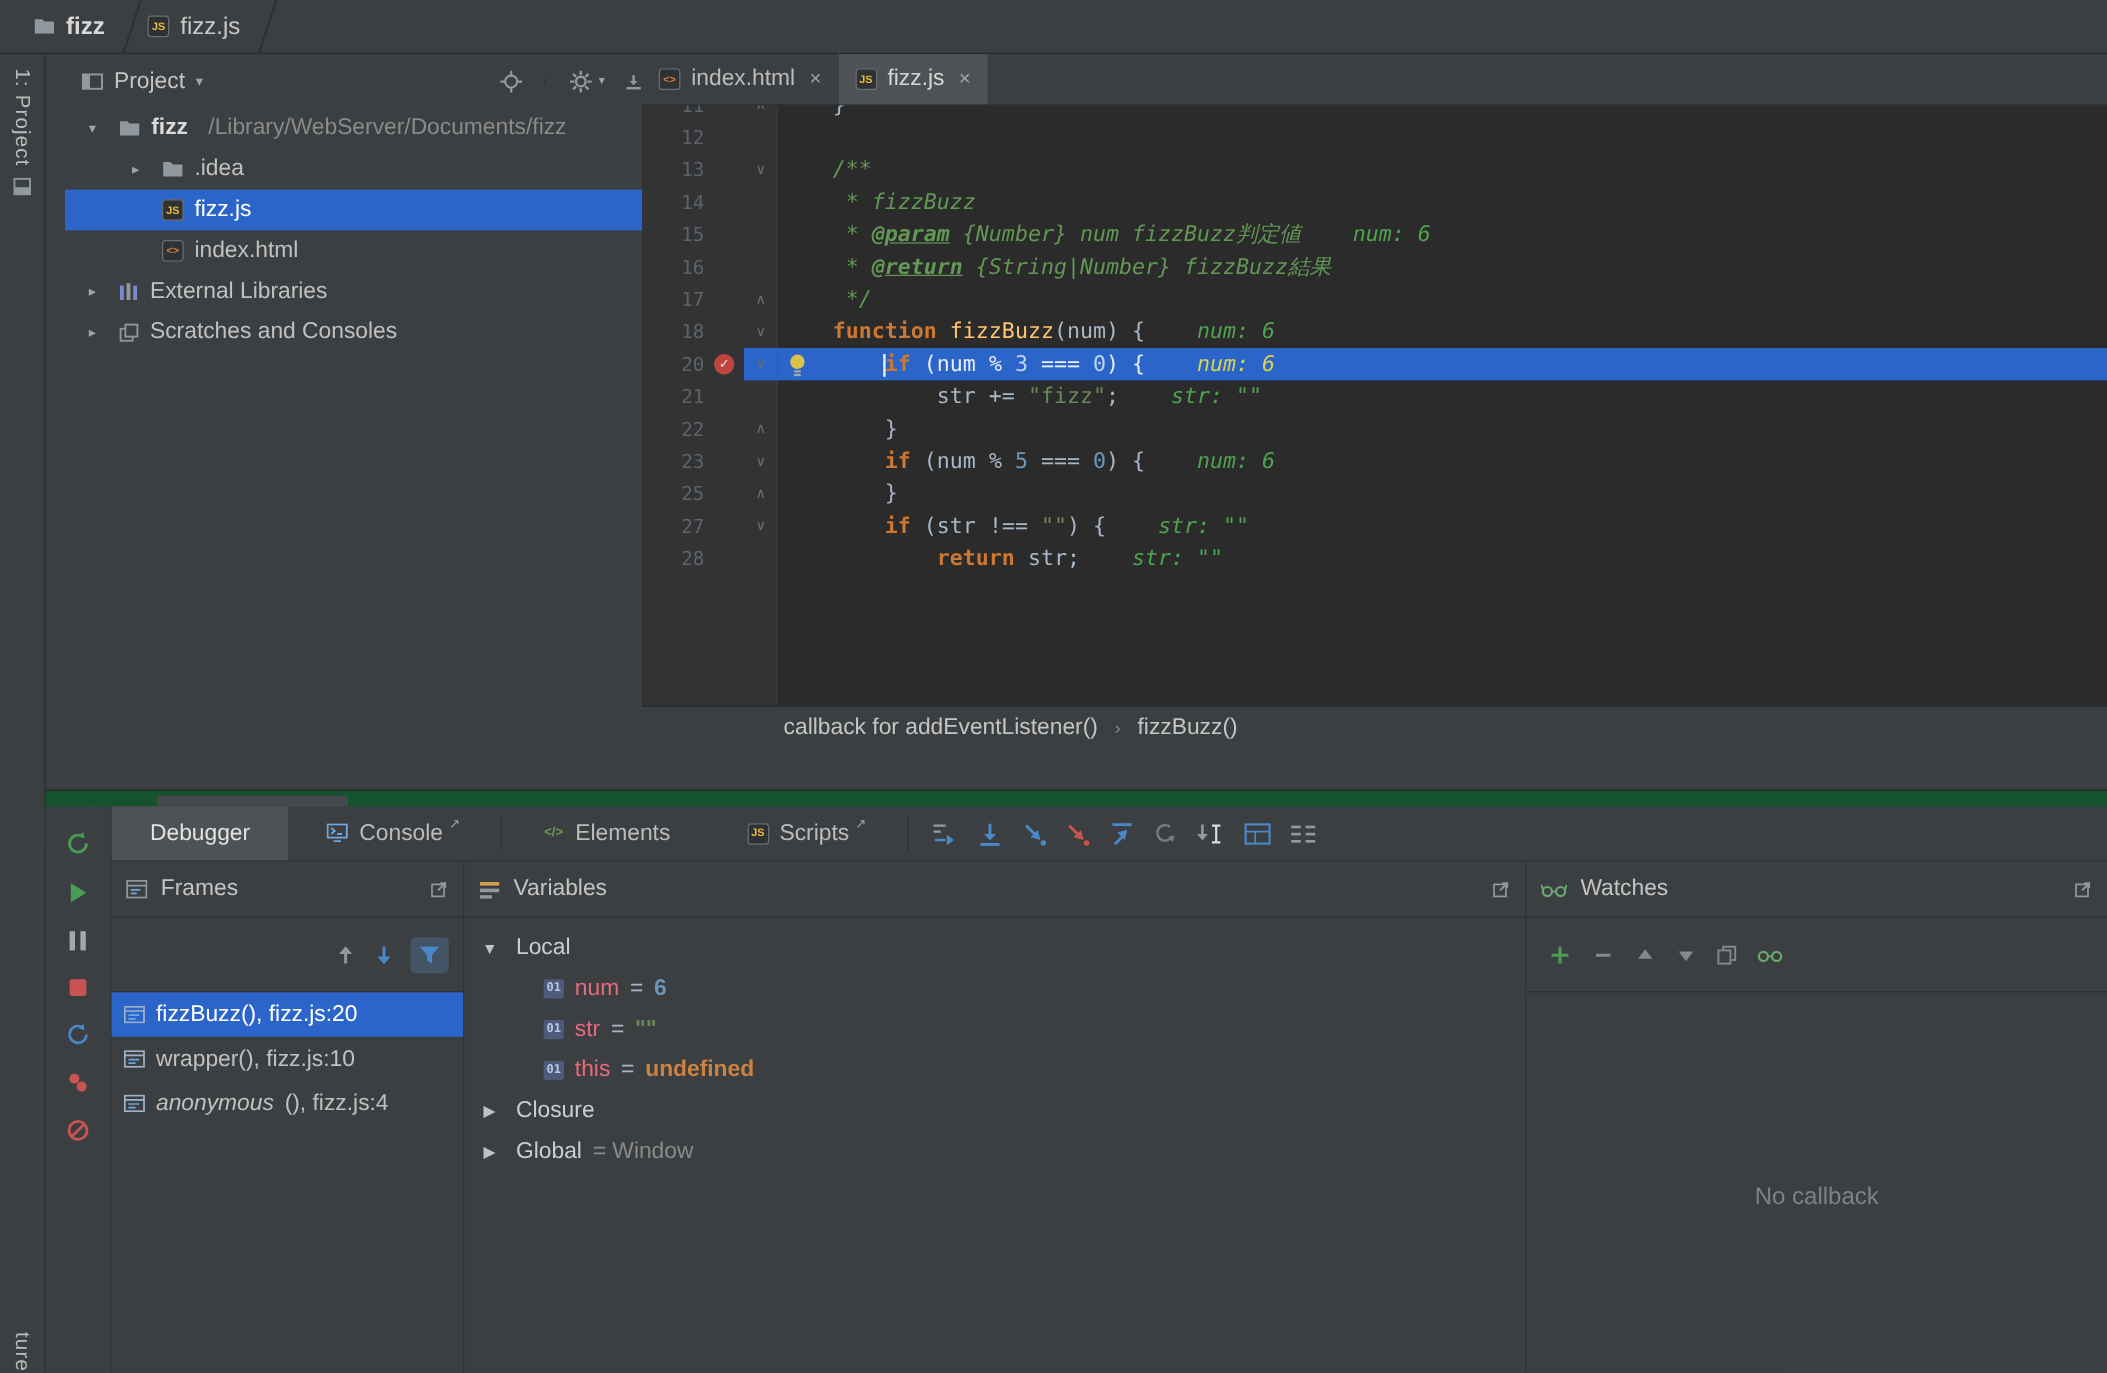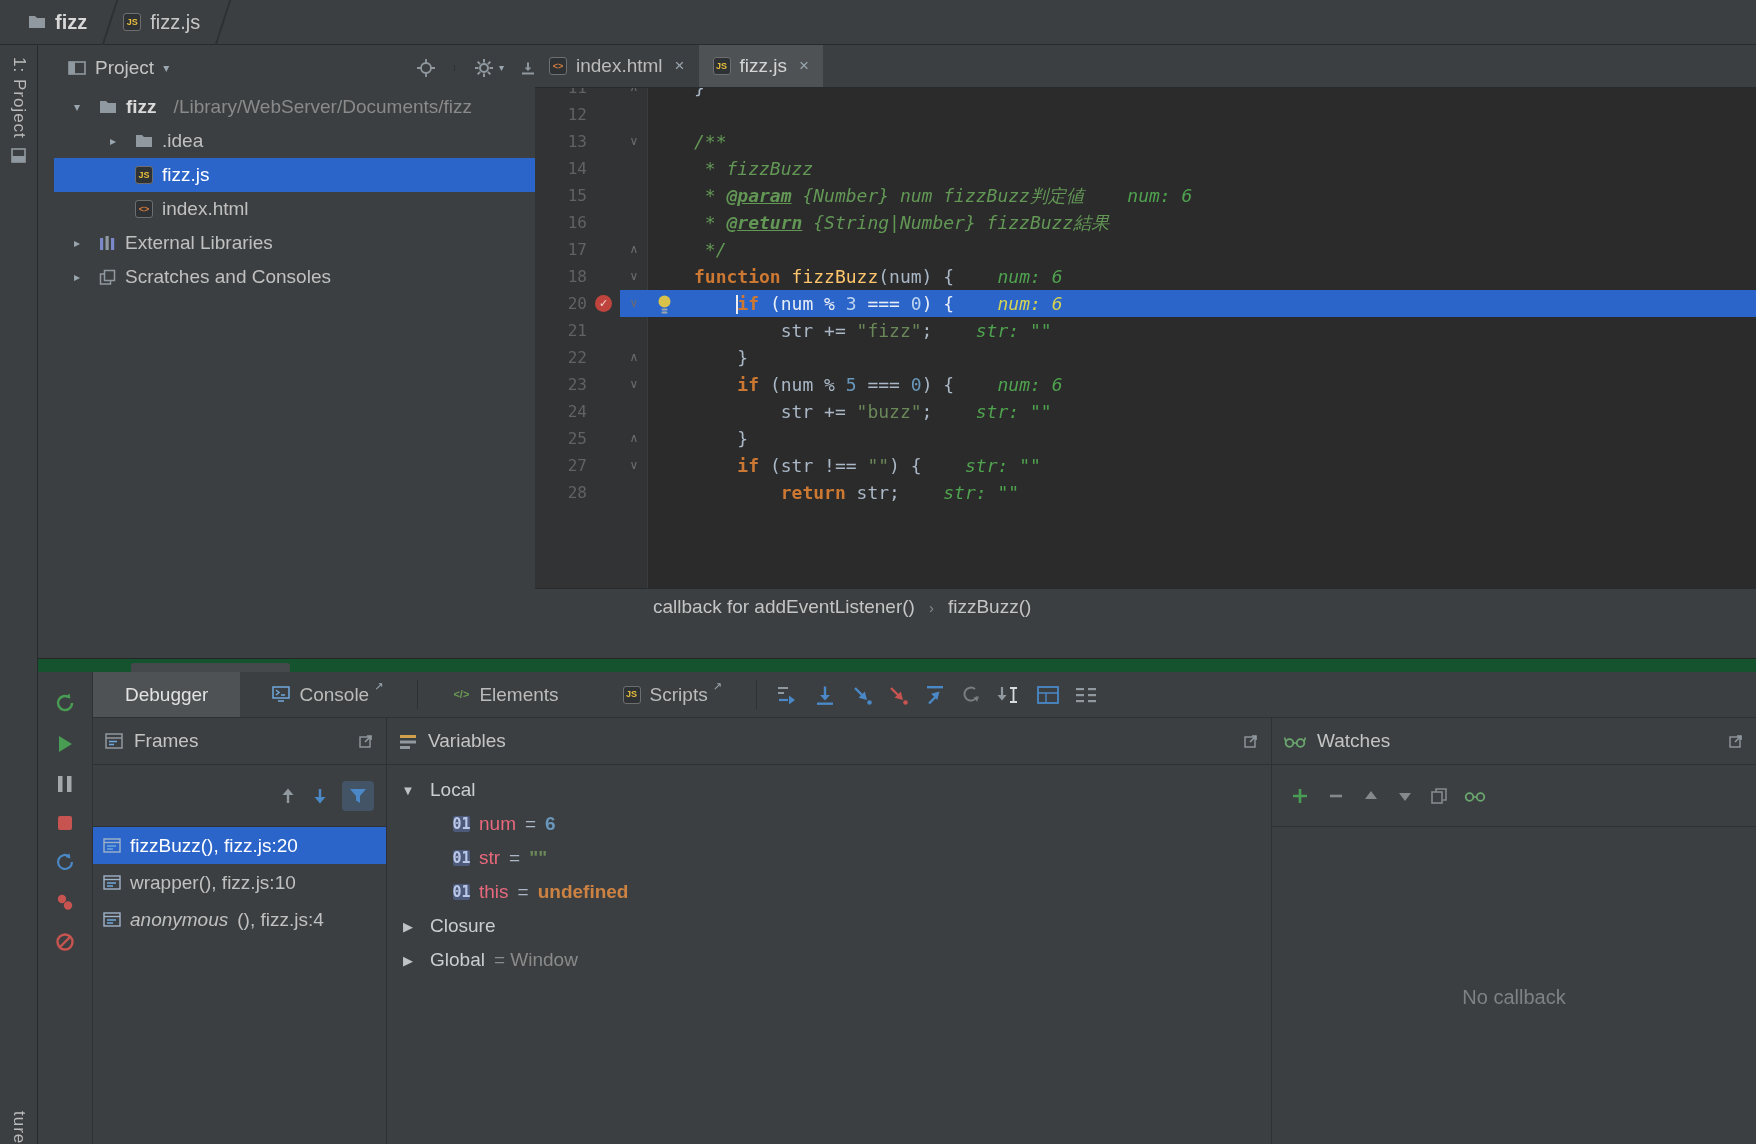--- a/index.html
+++ b/index.html
@@ -3,21 +3,21 @@
 <meta charset="utf-8">
 <style>
   *{margin:0;padding:0;box-sizing:border-box}
   html,body{width:1756px;height:1144px;overflow:hidden}
   body{background:#3c3f41;font-family:"Liberation Sans","DejaVu Sans",sans-serif;color:#bbbbbb;position:relative}
   .ic{display:inline-flex;align-items:center;justify-content:center;line-height:0}
   .badge{display:inline-flex;align-items:center;justify-content:center;width:18px;height:18px;border-radius:3px;font-size:9px;font-weight:bold;line-height:1}
   .badge-js{background:#2f3234;color:#e8bf3c;border:1px solid #6e6e6e}
   .badge-html{background:#2f3234;color:#d77e3e;border:1px solid #6e6e6e}
   .badge-elem{background:transparent;color:#6a9955;border:none;font-size:11px}
-  .prim{display:inline-flex;align-items:center;justify-content:center;width:17px;height:16px;border-radius:2px;background:#4e5a7a;color:#b9c8e8;font-size:15px;font-weight:bold;font-family:"DejaVu Sans Mono",monospace;line-height:1}
+  .prim{display:inline-flex;align-items:center;justify-content:center;width:17px;height:16px;border-radius:2px;background:#4e5a7a;color:#b9c8e8;font-size:10px;font-weight:bold;font-family:"DejaVu Sans Mono",monospace;line-height:1}
 
   
   #topbar{position:absolute;left:0;top:0;width:1756px;height:45px;background:#3c3f41;border-bottom:1px solid #282b2d;display:flex;align-items:center;padding-left:16px}
   .crumb{display:flex;align-items:center;gap:9px;font-size:20px;color:#c8c8c8;padding:0 12px;height:45px}
   .crumb .lbl-bold{font-weight:bold;color:#d8d8d8}
   .crumb-sep{width:12px;height:45px;border-right:2px solid #2e3133;transform:skewX(-18deg)}
 
   
   #leftstrip{position:absolute;left:0;top:45px;width:38px;height:1099px;background:#3c3f41;border-right:1px solid #282b2d}
   .vlabel{writing-mode:vertical-rl;font-size:17px;color:#bbbbbb;letter-spacing:1px}
@@ -274,21 +274,20 @@
         <div class="cl"><span class="ln">17</span><span class="bpcol"></span><span class="foldcol">∧</span><span class="codecol"><span class="tk-doc"> */</span></span></div>
         <div class="cl"><span class="ln">18</span><span class="bpcol"></span><span class="foldcol">∨</span><span class="codecol"><span class="tk-kw">function</span><span class="tk-plain"> </span><span class="tk-fn">fizzBuzz</span><span class="tk-plain">(num) {</span><span class="tk-hint">    num: 6</span></span></div>
         <div class="cl exec"><span class="ln">20</span><span class="bpcol"><span class="bp">✓</span></span><span class="foldcol">∨</span><span class="codecol"><span class="bulb"><svg width="17" height="20">
                 <circle cx="8.5" cy="7.5" r="6" fill="#D8C24A"></circle>
                 <rect x="5.5" y="14.5" width="6" height="2" rx="1" fill="#9aa7b0"></rect>
                 <rect x="5.5" y="17.5" width="6" height="2" rx="1" fill="#9aa7b0"></rect>
               </svg></span><span class="tk-plain">    </span><span class="caret"></span><span class="tk-kw">if</span><span class="tk-plain"> (num % </span><span class="tk-num">3</span><span class="tk-plain"> === </span><span class="tk-num">0</span><span class="tk-plain">) {</span><span class="tk-hint2">    num: 6</span></span></div>
         <div class="cl"><span class="ln">21</span><span class="bpcol"></span><span class="foldcol"></span><span class="codecol"><span class="tk-plain">        str += </span><span class="tk-str">"fizz"</span><span class="tk-plain">;</span><span class="tk-hint">    str: ""</span></span></div>
         <div class="cl"><span class="ln">22</span><span class="bpcol"></span><span class="foldcol">∧</span><span class="codecol"><span class="tk-plain">    }</span></span></div>
         <div class="cl"><span class="ln">23</span><span class="bpcol"></span><span class="foldcol">∨</span><span class="codecol"><span class="tk-plain">    </span><span class="tk-kw">if</span><span class="tk-plain"> (num % </span><span class="tk-num">5</span><span class="tk-plain"> === </span><span class="tk-num">0</span><span class="tk-plain">) {</span><span class="tk-hint">    num: 6</span></span></div>
-        <div class="cl"><span class="ln">24</span><span class="bpcol"></span><span class="foldcol"></span><span class="codecol"><span class="tk-plain">        str += </span><span class="tk-str">"buzz"</span><span class="tk-plain">;</span><span class="tk-hint">    str: ""</span></span></div>
         <div class="cl"><span class="ln">25</span><span class="bpcol"></span><span class="foldcol">∧</span><span class="codecol"><span class="tk-plain">    }</span></span></div>
         <div class="cl"><span class="ln">27</span><span class="bpcol"></span><span class="foldcol">∨</span><span class="codecol"><span class="tk-plain">    </span><span class="tk-kw">if</span><span class="tk-plain"> (str !== </span><span class="tk-str">""</span><span class="tk-plain">) {</span><span class="tk-hint">    str: ""</span></span></div>
         <div class="cl"><span class="ln">28</span><span class="bpcol"></span><span class="foldcol"></span><span class="codecol"><span class="tk-plain">        </span><span class="tk-kw">return</span><span class="tk-plain"> str;</span><span class="tk-hint">    str: ""</span></span></div>
       </div>
   </div>
   <div id="ecrumbs">
     <span>callback for addEventListener()</span>
     <span class="sep">›</span>
     <span>fizzBuzz()</span>
   </div>

